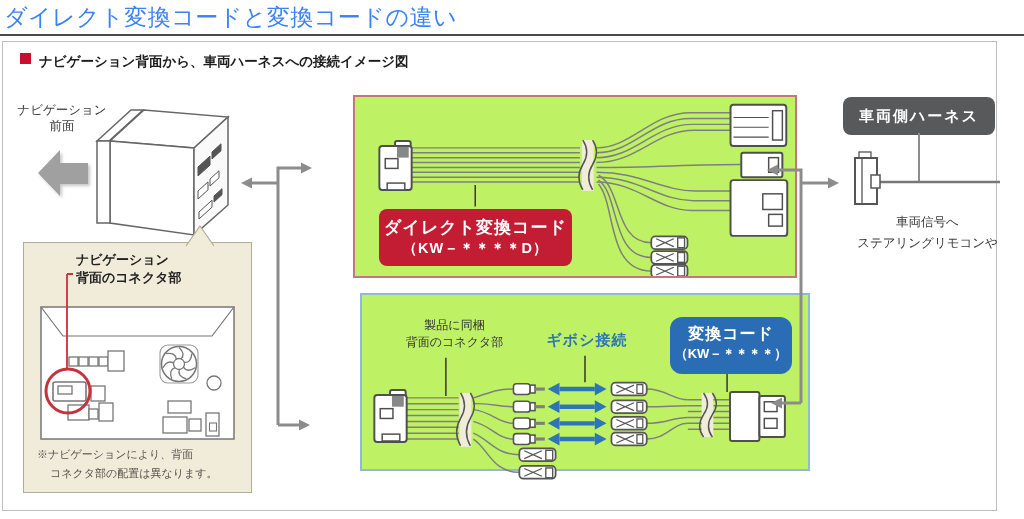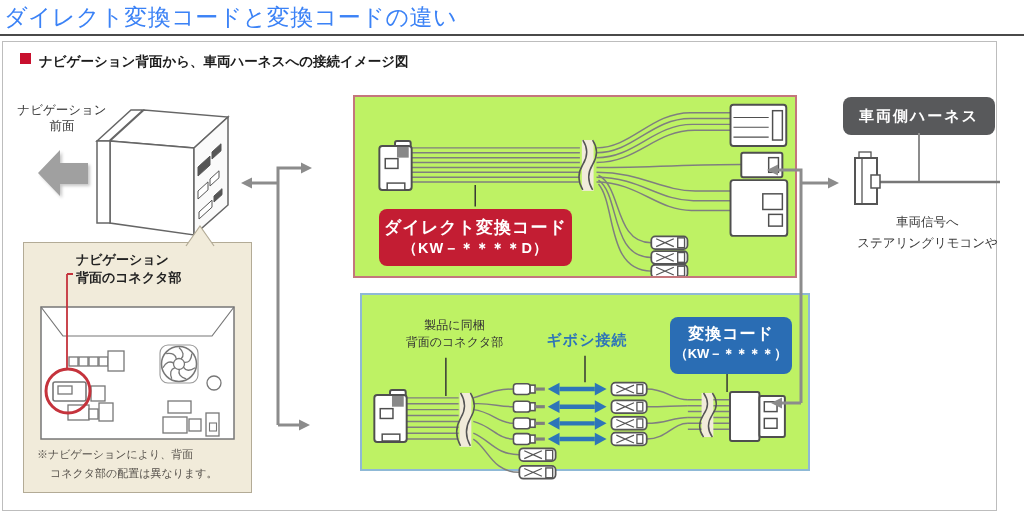--- a/index.html
+++ b/index.html
@@ -31,21 +31,21 @@
   .panel{box-sizing:border-box;background:#bef264;margin-left:40px;}
   .panel-red{left:313px;top:95px;width:444px;height:183px;border:2px solid #c4767c;}
   .panel-blue{left:320px;top:293px;width:450px;height:178px;border:2px solid #8fb9d6;}
   .panel svg{position:absolute;left:0;top:0;}
 
   
   .tag{border-radius:8px;color:#fff;text-align:center;font-weight:bold;}
   .tag-red{position:absolute;left:24px;top:112px;width:193px;height:57px;background:#c31d33;}
   .tag-red .l1{font-size:17px;letter-spacing:1px;margin-top:7px;}
   .tag-red .l2{font-size:14.5px;letter-spacing:1px;}
-  .tag-blue{position:absolute;left:308px;top:22px;width:122px;height:57px;background:#2a6db4;}
+  .tag-blue{position:absolute;left:308px;top:22px;width:122px;height:57px;background:#2a6db4;border-radius:12px;}
   .tag-blue .l1{font-size:16px;letter-spacing:1px;margin-top:7px;}
   .tag-blue .l2{font-size:13px;}
   .tag-dark{left:843px;top:97px;width:152px;height:38px;line-height:38px;background:#58595b;font-size:15px;letter-spacing:2px;}
 
   .included-cord{position:absolute;left:25px;top:22px;width:135px;text-align:center;font-size:12px;color:#333;line-height:17px;}
   .giboshi{position:absolute;left:165px;top:36px;width:120px;text-align:center;font-size:15px;font-weight:bold;color:#2e75b8;letter-spacing:1px;}
   .dest-text{left:845px;top:212px;width:165px;text-align:center;font-size:12.5px;color:#3a3a3a;line-height:21px;}
 
   .overlay{left:0;top:0;pointer-events:none;z-index:5;}
   .shadow{filter:drop-shadow(2px 2px 1.5px rgba(0,0,0,.22));}

